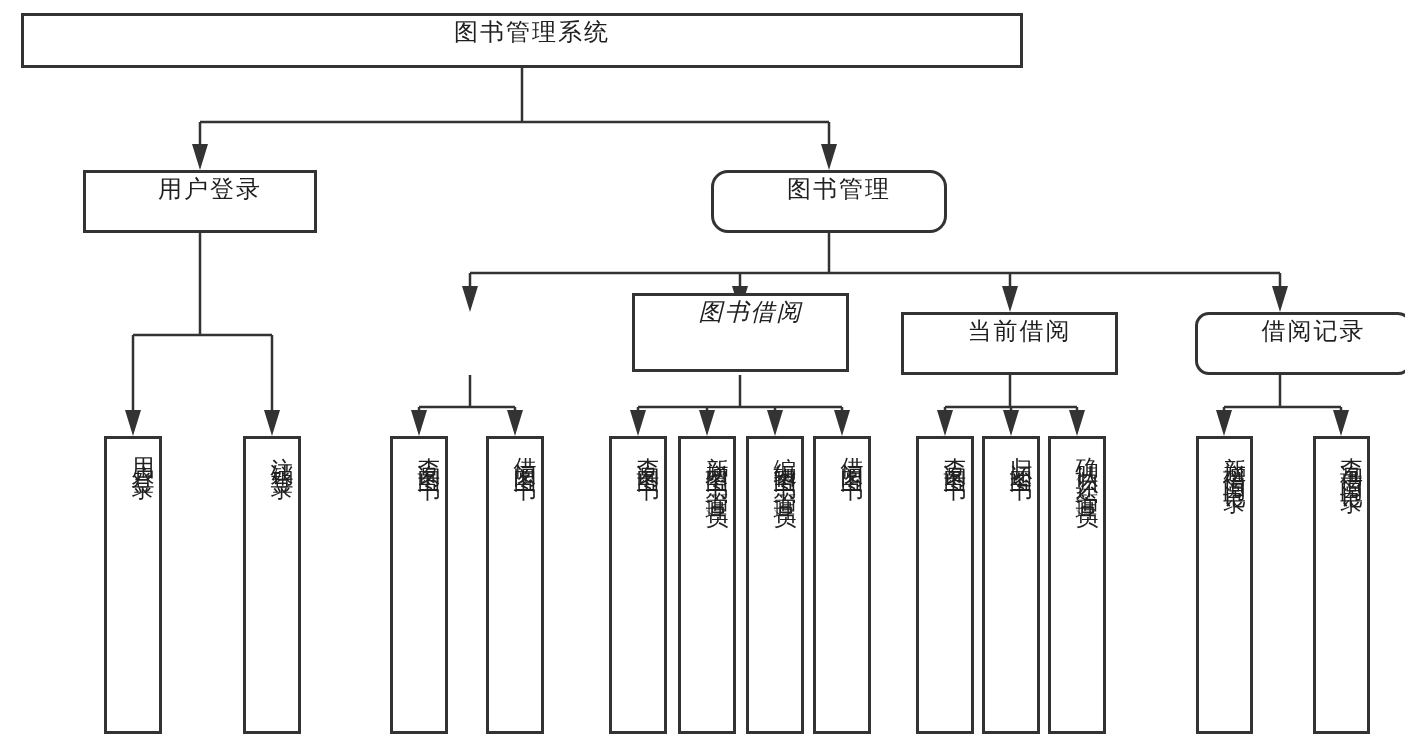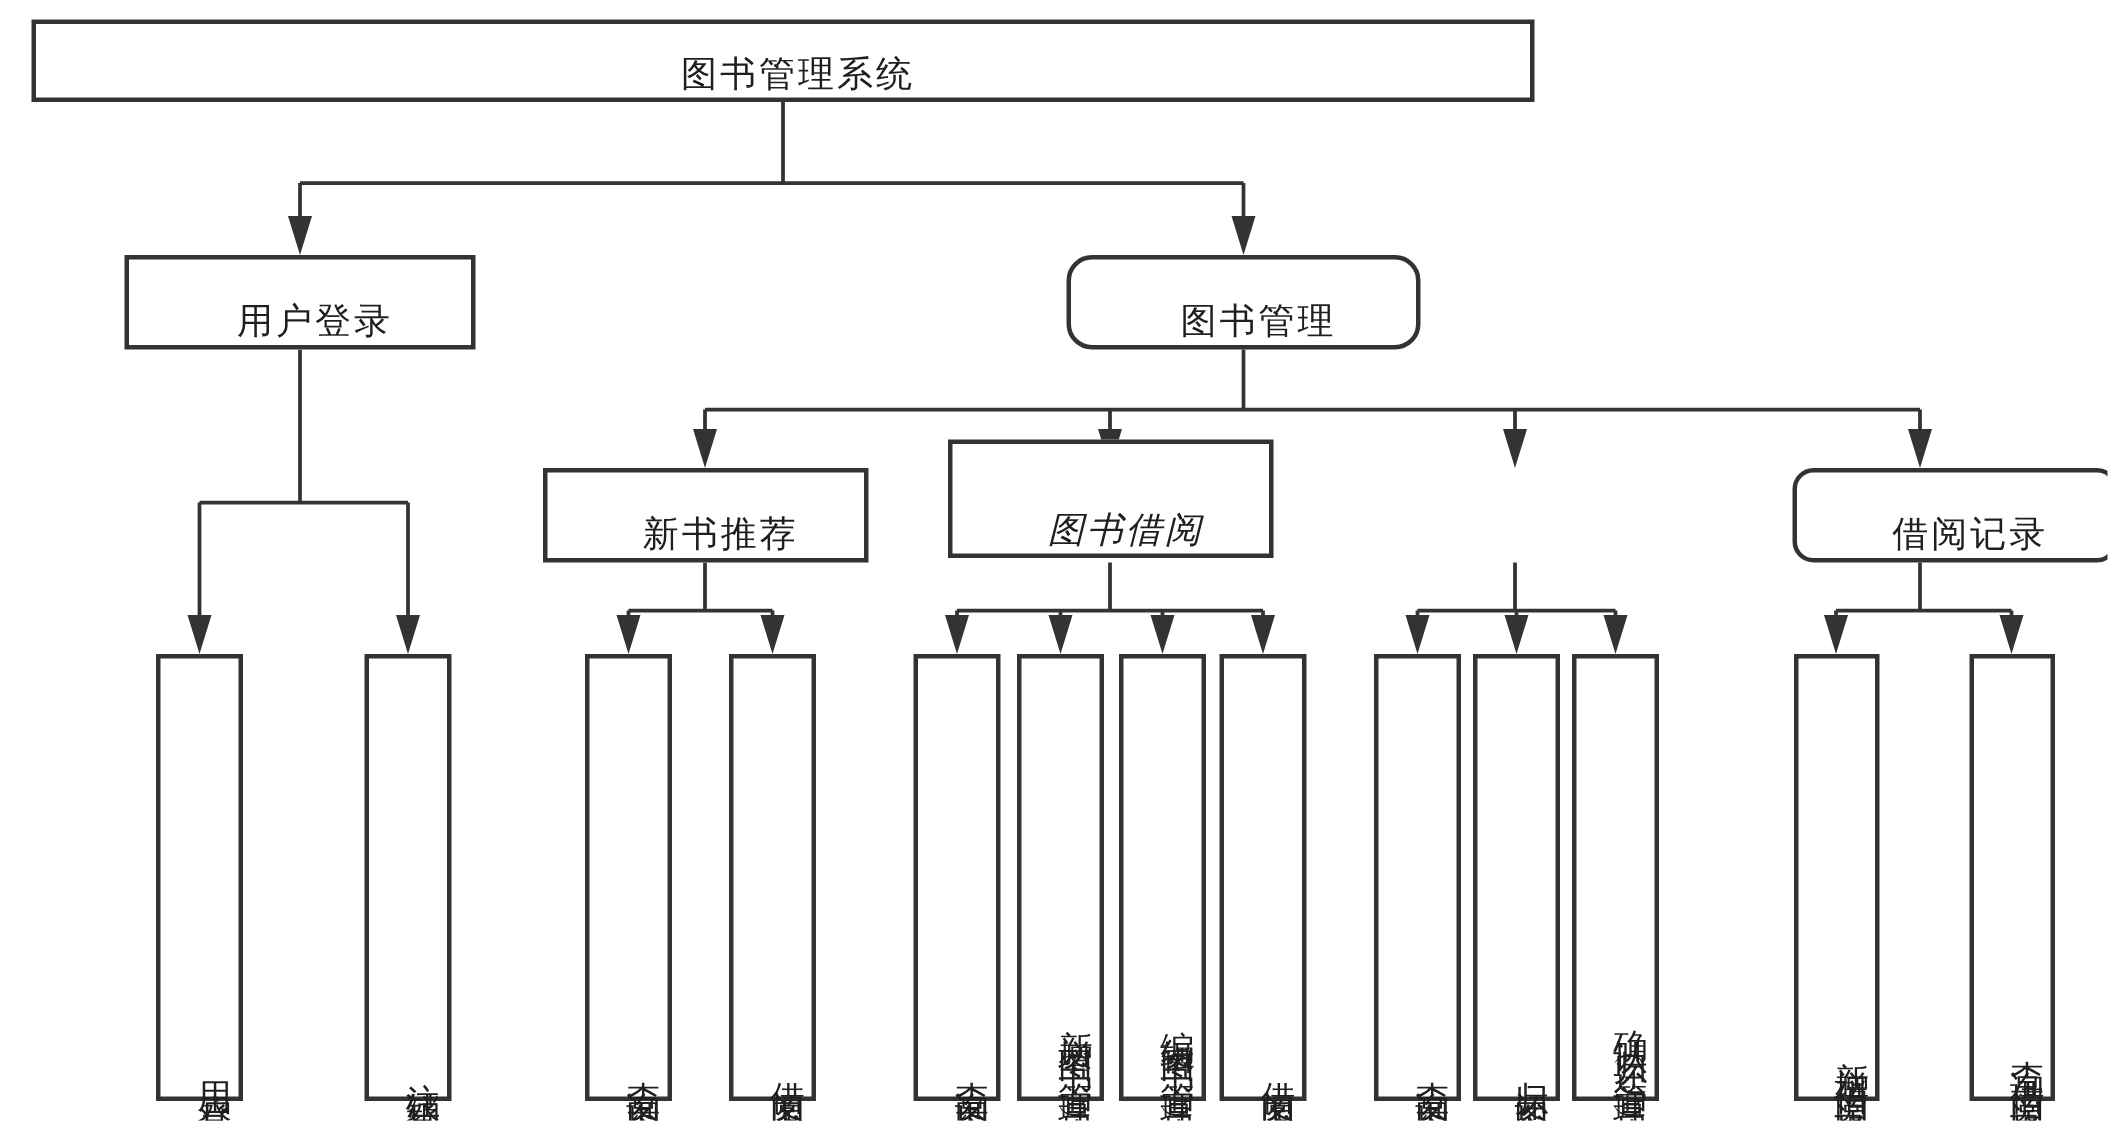--- a/index.html
+++ b/index.html
@@ -21,21 +21,21 @@
     background:var(--background);
     overflow:hidden;
   }
   svg.connectors{position:absolute;left:0;top:0;width:1405px;height:747px;}
   svg.connectors path.cline{fill:none;stroke:var(--line);stroke-width:2.5;}
   svg.connectors path.carrow{fill:var(--line);stroke:none;}
   .box{
     position:absolute;
     background:var(--box-fill);
     border:3px solid var(--box-border);
-    display:flex;align-items:flex-end;justify-content:center;
+    display:flex;align-items:flex-start;justify-content:center;
     box-sizing:border-box;
     color:var(--text);
     padding-left:20px;
   }
   .box.h .lbl{
     font-size:24px;
     letter-spacing:2px;
     white-space:nowrap;
   }
   .box.v .lbl{
@@ -95,25 +95,25 @@
     <span class="lbl">图书管理系统</span>
   </div>
 
   <div class="box h" style="left:83px;top:170px;width:234px;height:63px;">
     <span class="lbl">用户登录</span>
   </div>
   <div class="box h" style="left:711px;top:170px;width:236px;height:63px;border-radius:17px;">
     <span class="lbl">图书管理</span>
   </div>
 
-  <div class="box h" style="left:362px;top:312px;width:217px;height:63px;">
-    <span class="lbl">新书推荐</span>
-  </div>
   <div class="box h" style="left:632px;top:293px;width:217px;height:79px;font-style:italic;">
     <span class="lbl">图书借阅</span>
+  </div>
+  <div class="box h" style="left:901px;top:312px;width:217px;height:63px;">
+    <span class="lbl">当前借阅</span>
   </div>
   <div class="box h" style="left:1195px;top:312px;width:217px;height:63px;border-radius:14px;">
     <span class="lbl">借阅记录</span>
   </div>
 
   <div class="box v" style="left:104px;top:436px;width:58px;height:298px;">
     <span class="lbl">用户登录</span>
   </div>
   <div class="box v" style="left:243px;top:436px;width:58px;height:298px;">
     <span class="lbl">注销登录</span>

